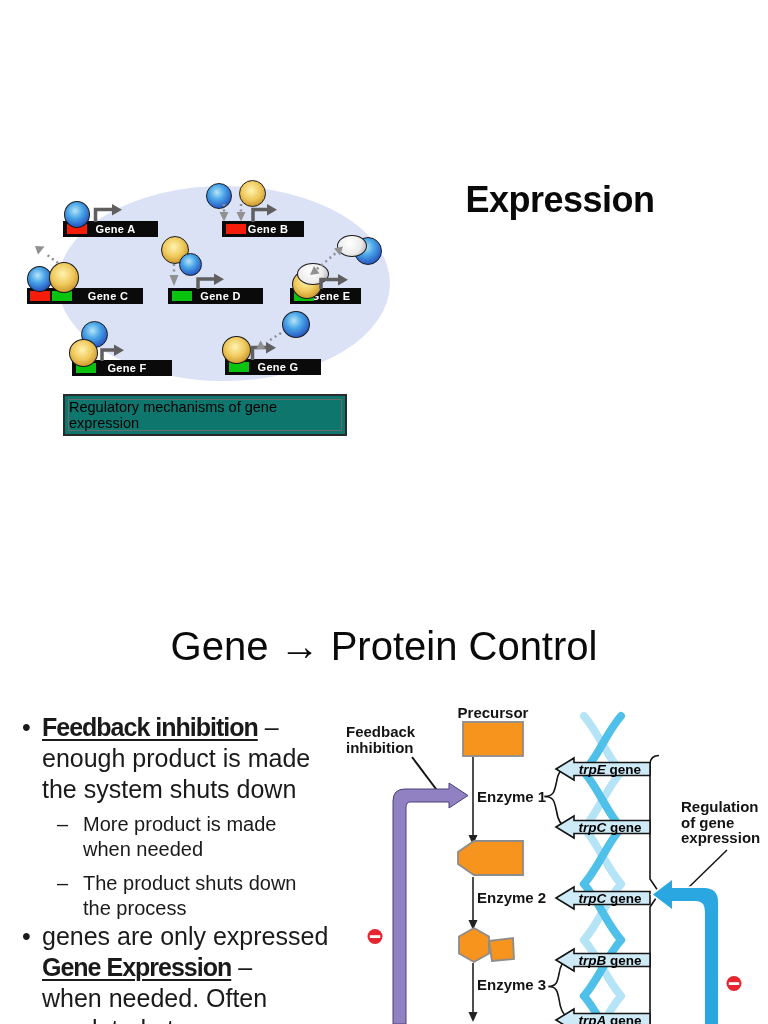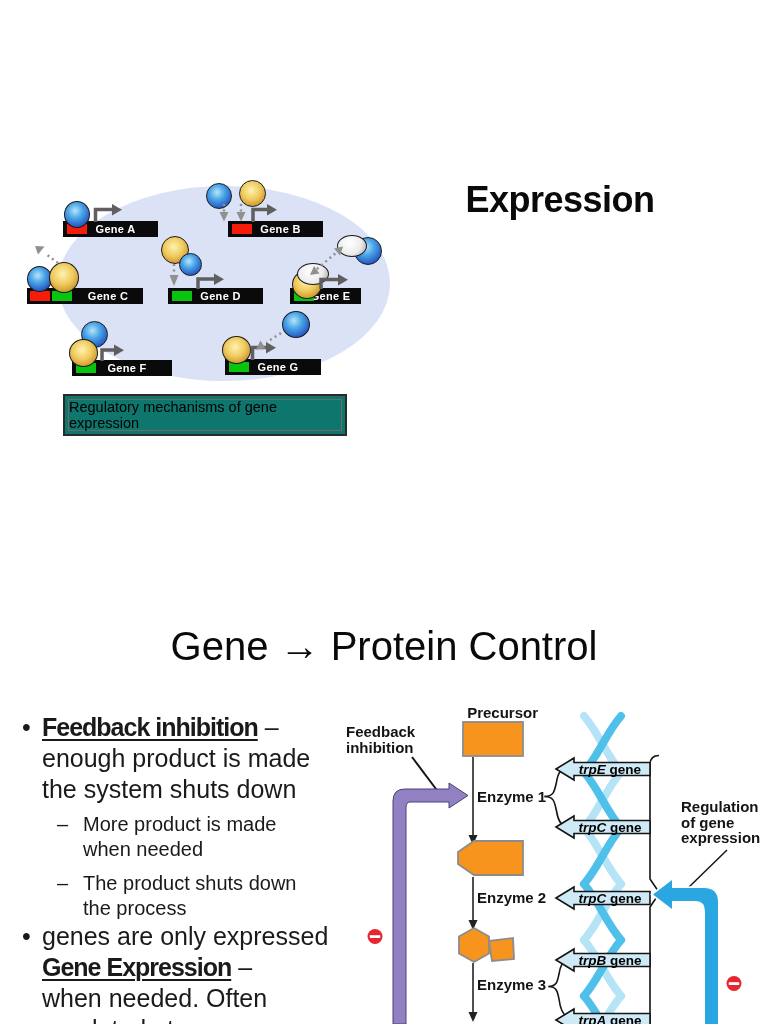--- a/index.html
+++ b/index.html
@@ -51,21 +51,21 @@
 <body>
 
 <div id="page">
 
   <div class="abs" id="cell-ellipse"></div>
 
   <div class="gbar" style="left:63px;top:221px;width:95px">
     <span class="chip red" style="left:4px"></span>
     <span class="glabel">Gene A</span>
   </div>
-  <div class="gbar" style="left:228px;top:221px;width:95px">
+  <div class="gbar" style="left:222px;top:221px;width:82px">
     <span class="chip red" style="left:4px"></span>
     <span class="glabel">Gene B</span>
   </div>
   <div class="gbar" style="left:27px;top:288px;width:116px;padding-left:46px">
     <span class="chip red" style="left:3px"></span>
     <span class="chip green" style="left:25px"></span>
     <span class="glabel">Gene C</span>
   </div>
   <div class="gbar" style="left:168px;top:288px;width:95px">
     <span class="chip green" style="left:4px"></span>
@@ -247,21 +247,21 @@
     </g>
 
     <g>
       <circle cx="375" cy="936.5" r="7.5" fill="#e62530"></circle>
       <rect x="369.8" y="935.2" width="10.4" height="2.8" fill="#fff"></rect>
       <circle cx="734" cy="983.5" r="7.5" fill="#e62530"></circle>
       <rect x="728.8" y="982.2" width="10.4" height="2.8" fill="#fff"></rect>
     </g>
   </svg>
 
-  <div class="dlabel" style="left:448px;top:705px;width:90px;text-align:right">Precursor</div>
+  <div class="dlabel" style="left:448px;top:705px;width:90px;text-align:center">Precursor</div>
   <div class="dlabel" style="left:346px;top:724px">
     <div>Feedback</div>
     <div>inhibition</div>
   </div>
   <div class="dlabel" style="left:477px;top:789px">Enzyme 1</div>
   <div class="dlabel" style="left:477px;top:890px">Enzyme 2</div>
   <div class="dlabel" style="left:477px;top:977px">Enzyme 3</div>
   <div class="dlabel" style="left:681px;top:799px">
     <div>Regulation</div>
     <div>of gene</div>

